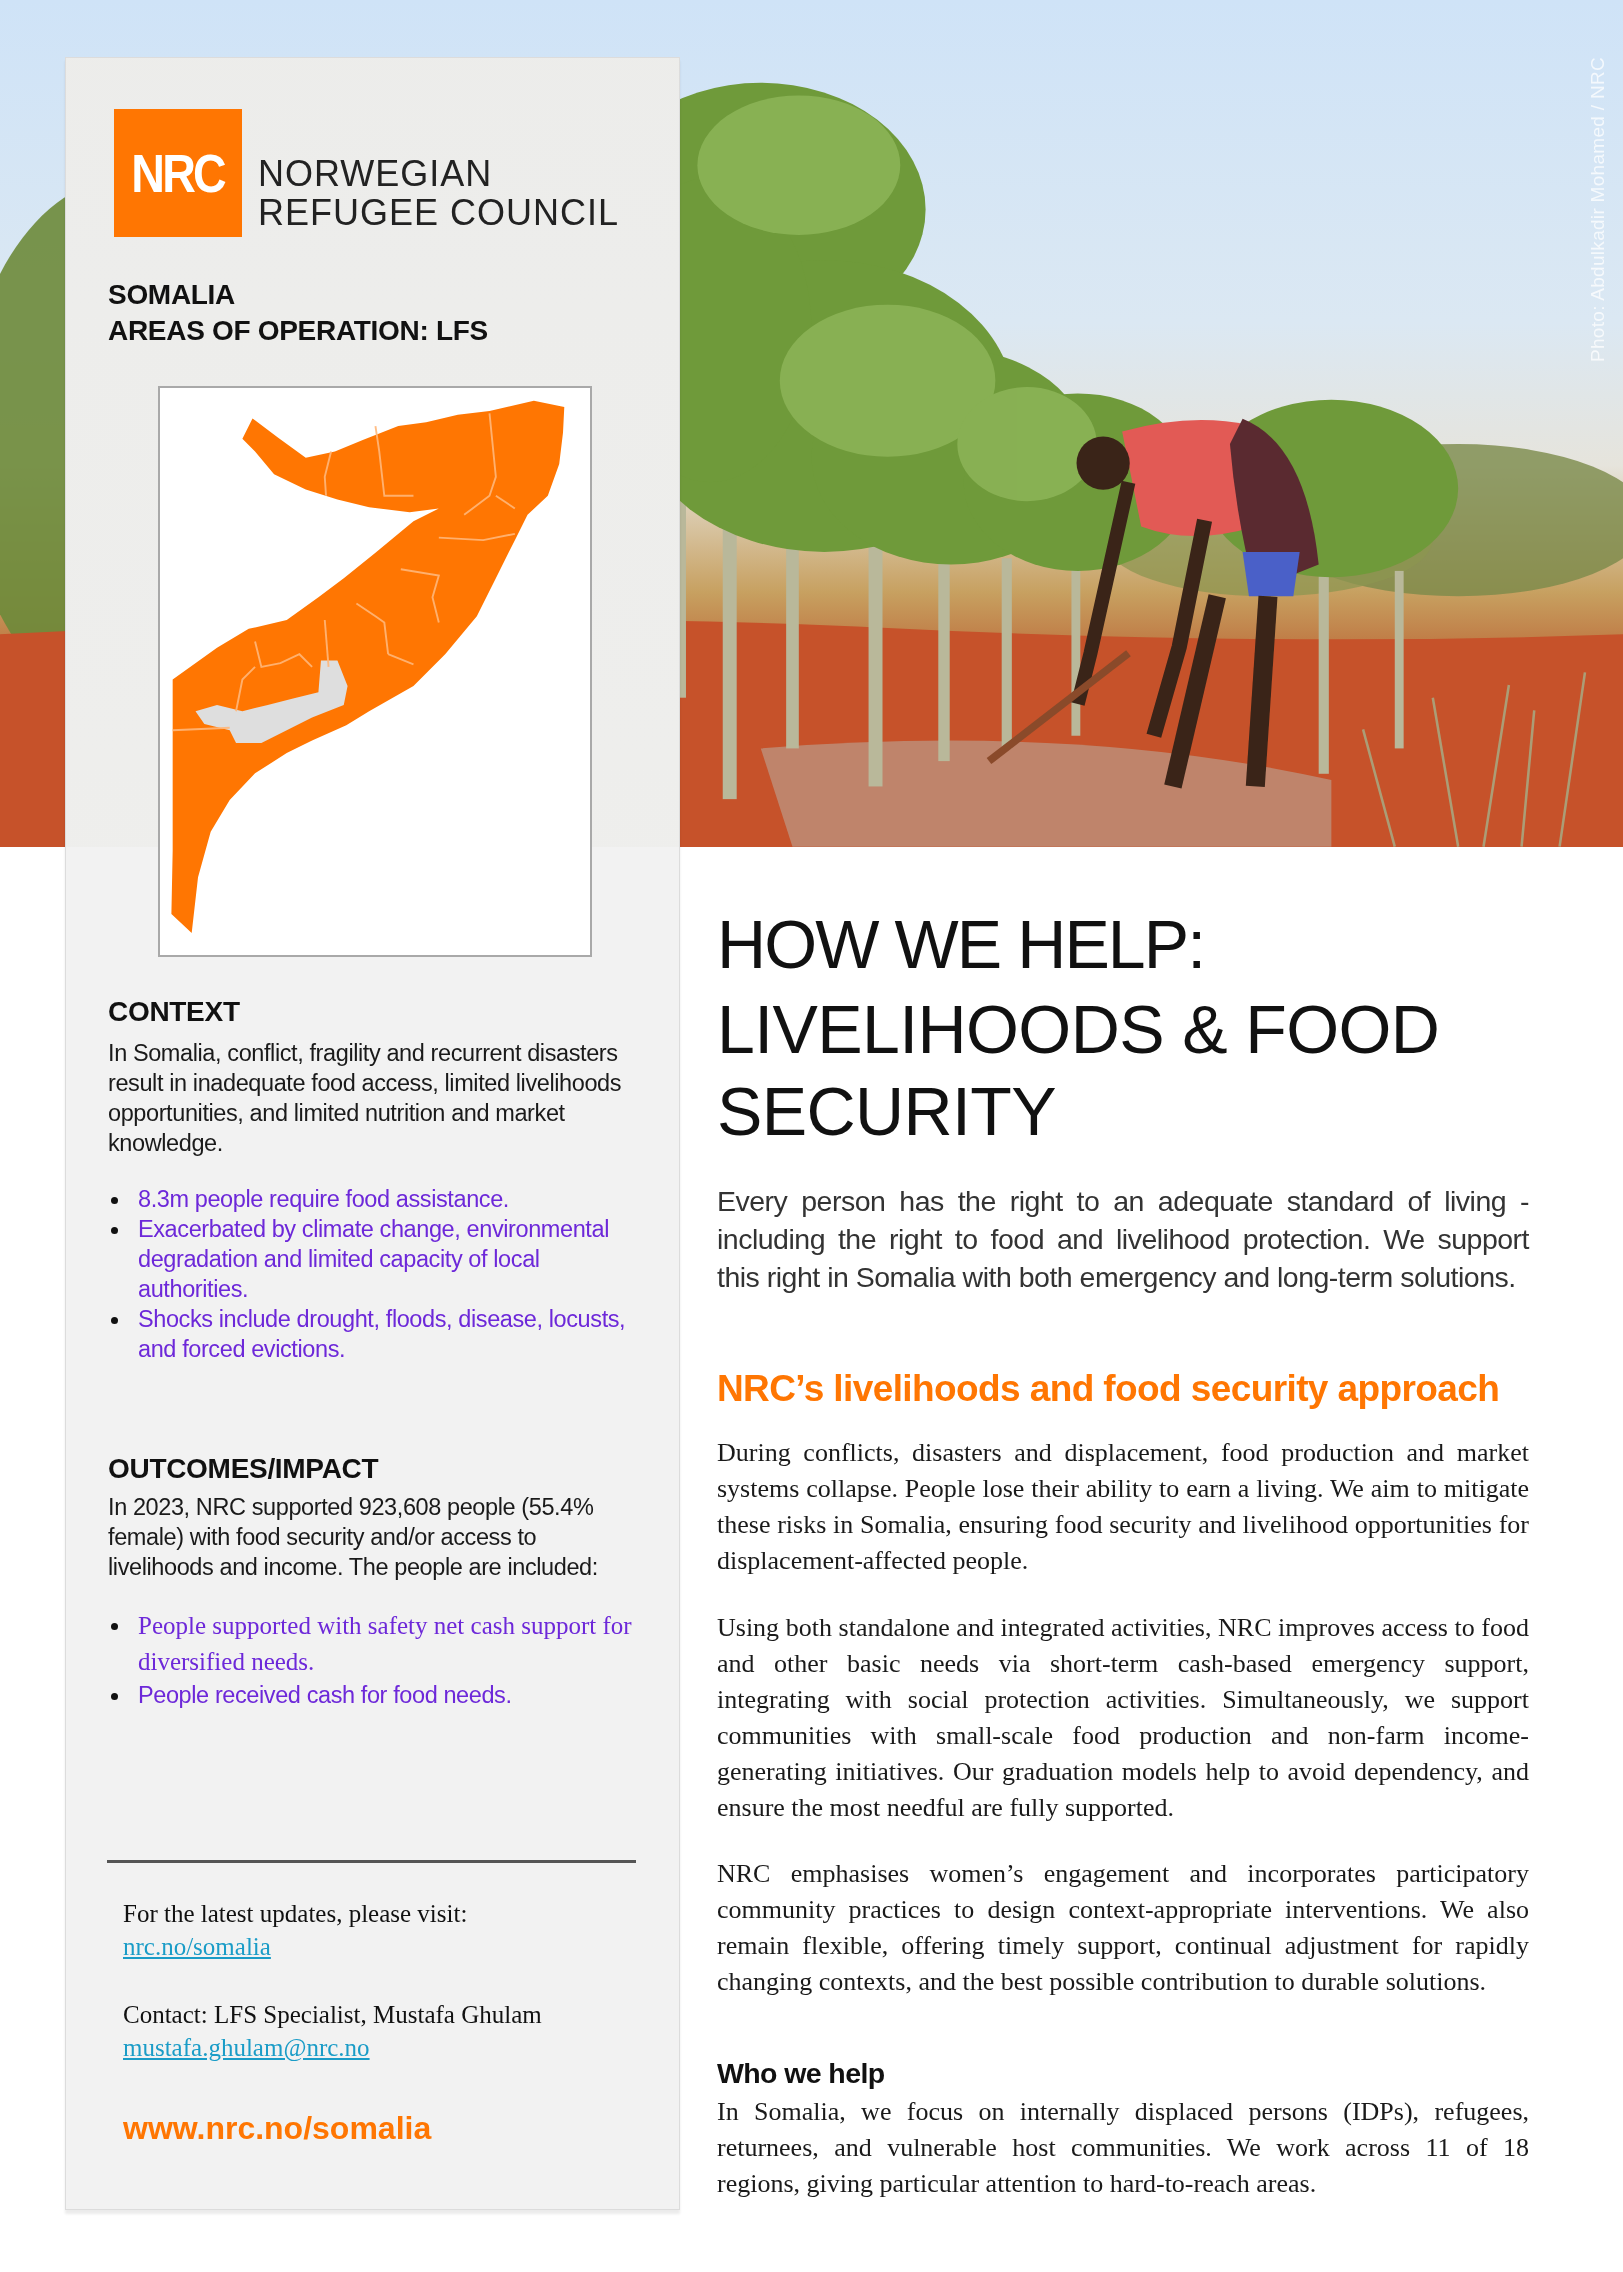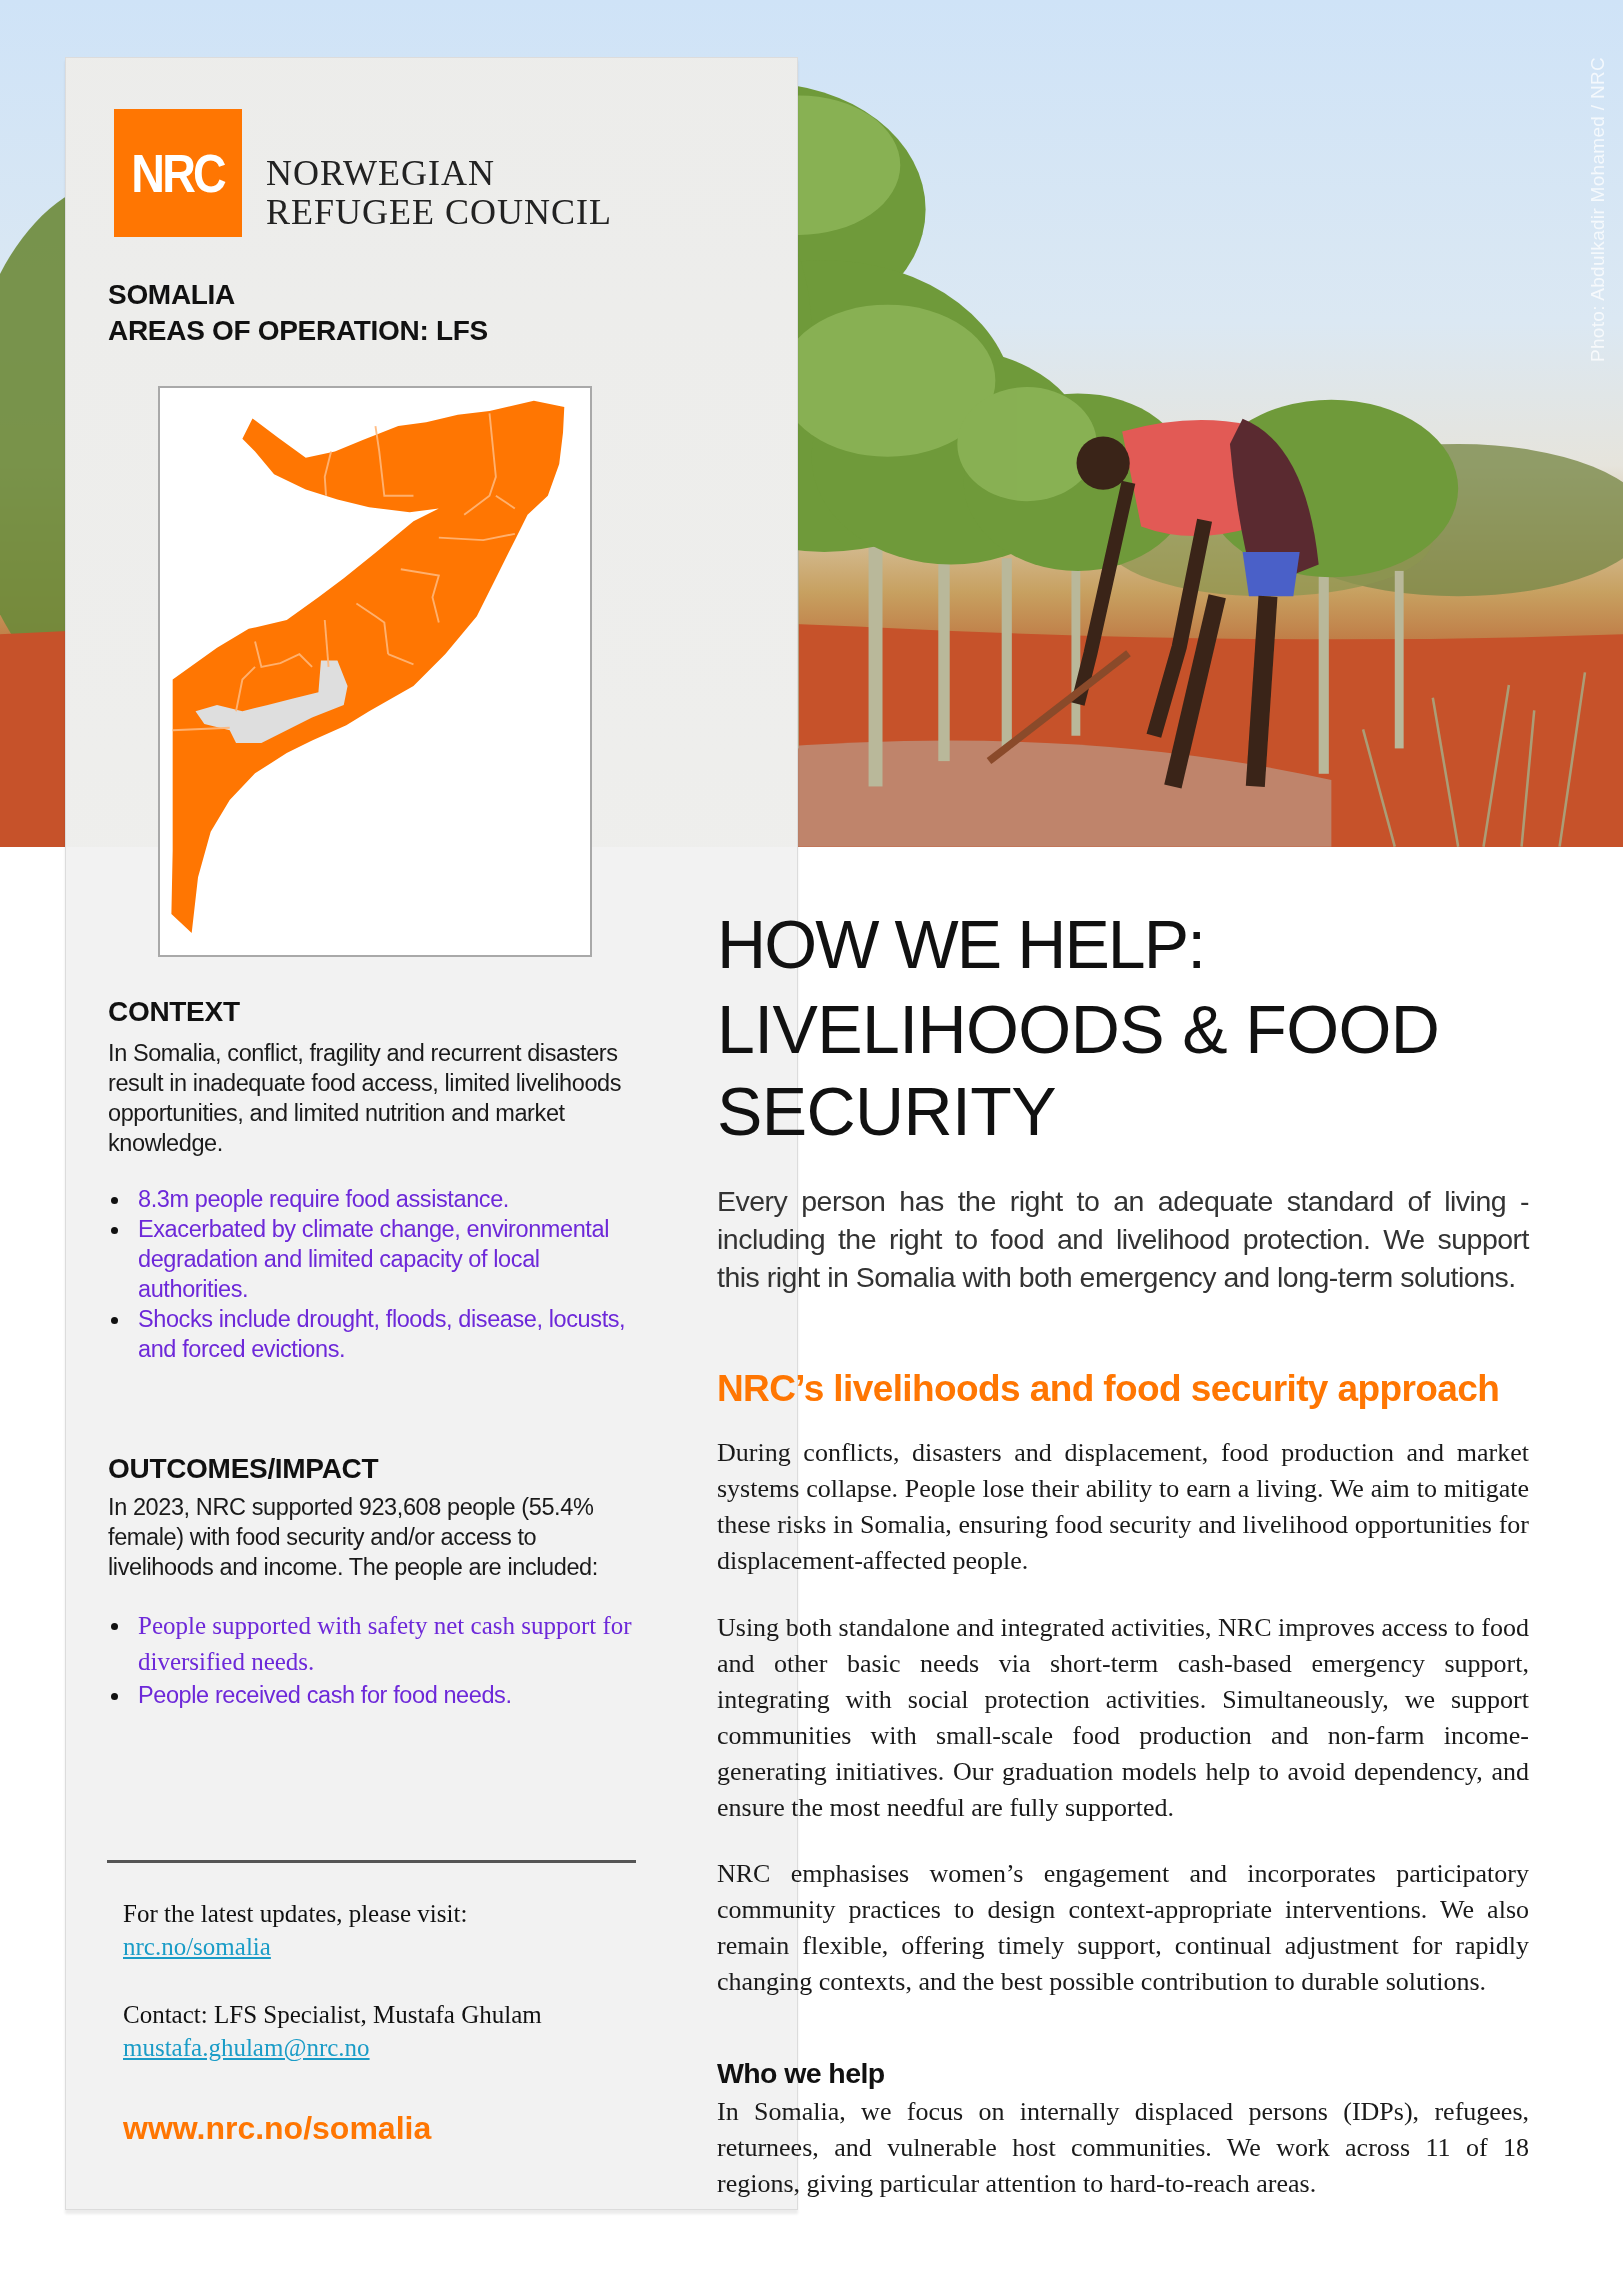--- a/index.html
+++ b/index.html
@@ -13,37 +13,37 @@
   }
   .hero svg { position: absolute; left: 0; top: 0; }
   .photo-credit {
     position: absolute; right: 14px; top: 57px;
     writing-mode: vertical-rl; transform: rotate(180deg);
     font-size: 19px; color: rgba(255,255,255,0.75); letter-spacing: 0.3px;
   }
 
   
   .panel {
-    position: absolute; left: 65px; top: 57px; width: 733px; height: 2153px;
+    position: absolute; left: 65px; top: 57px; width: 615px; height: 2153px;
     background: #f2f2f2;
     border: 1.9px solid #dcdcdc;
     box-shadow: 0 3.8px 2.5px rgba(0,0,0,0.08);
   }
   .panel-top-fade {
     position: absolute; left: 0; top: 0; width: 100%; height: 789px;
     background: linear-gradient(180deg, rgba(236,236,234,0.93) 0%, rgba(238,238,236,0.95) 100%);
   }
   .logo-box {
     position: absolute; left: 48px; top: 51px; width: 128px; height: 128px;
     background: #ff7602; display: flex; align-items: center; justify-content: center;
   }
   .logo-box span { color: #fff; font-weight: 700; font-size: 53px; letter-spacing: -3.2px; font-family: "Liberation Sans", sans-serif; transform: scaleX(0.88); display: inline-block; }
   .logo-name {
-    position: absolute; left: 200px; top: 96px;
-    font-size: 36px; line-height: 39px; color: #222; letter-spacing: 1px; font-family: Liberation Serif, serif;
+    position: absolute; left: 192px; top: 96px;
+    font-size: 36px; line-height: 39px; color: #222; letter-spacing: 1px;
   }
   .country-block {
     position: absolute; left: 42px; top: 219px;
     font-size: 28px; line-height: 36px; font-weight: 700; color: #111; letter-spacing: -0.3px;
   }
   .map-box {
     position: absolute; left: 92px; top: 328px; width: 434px; height: 571px;
     background: #ffffff; border: 2.5px solid #a9a9a9;
   }
   .map-box svg { position: absolute; left: 0; top: 0; }

